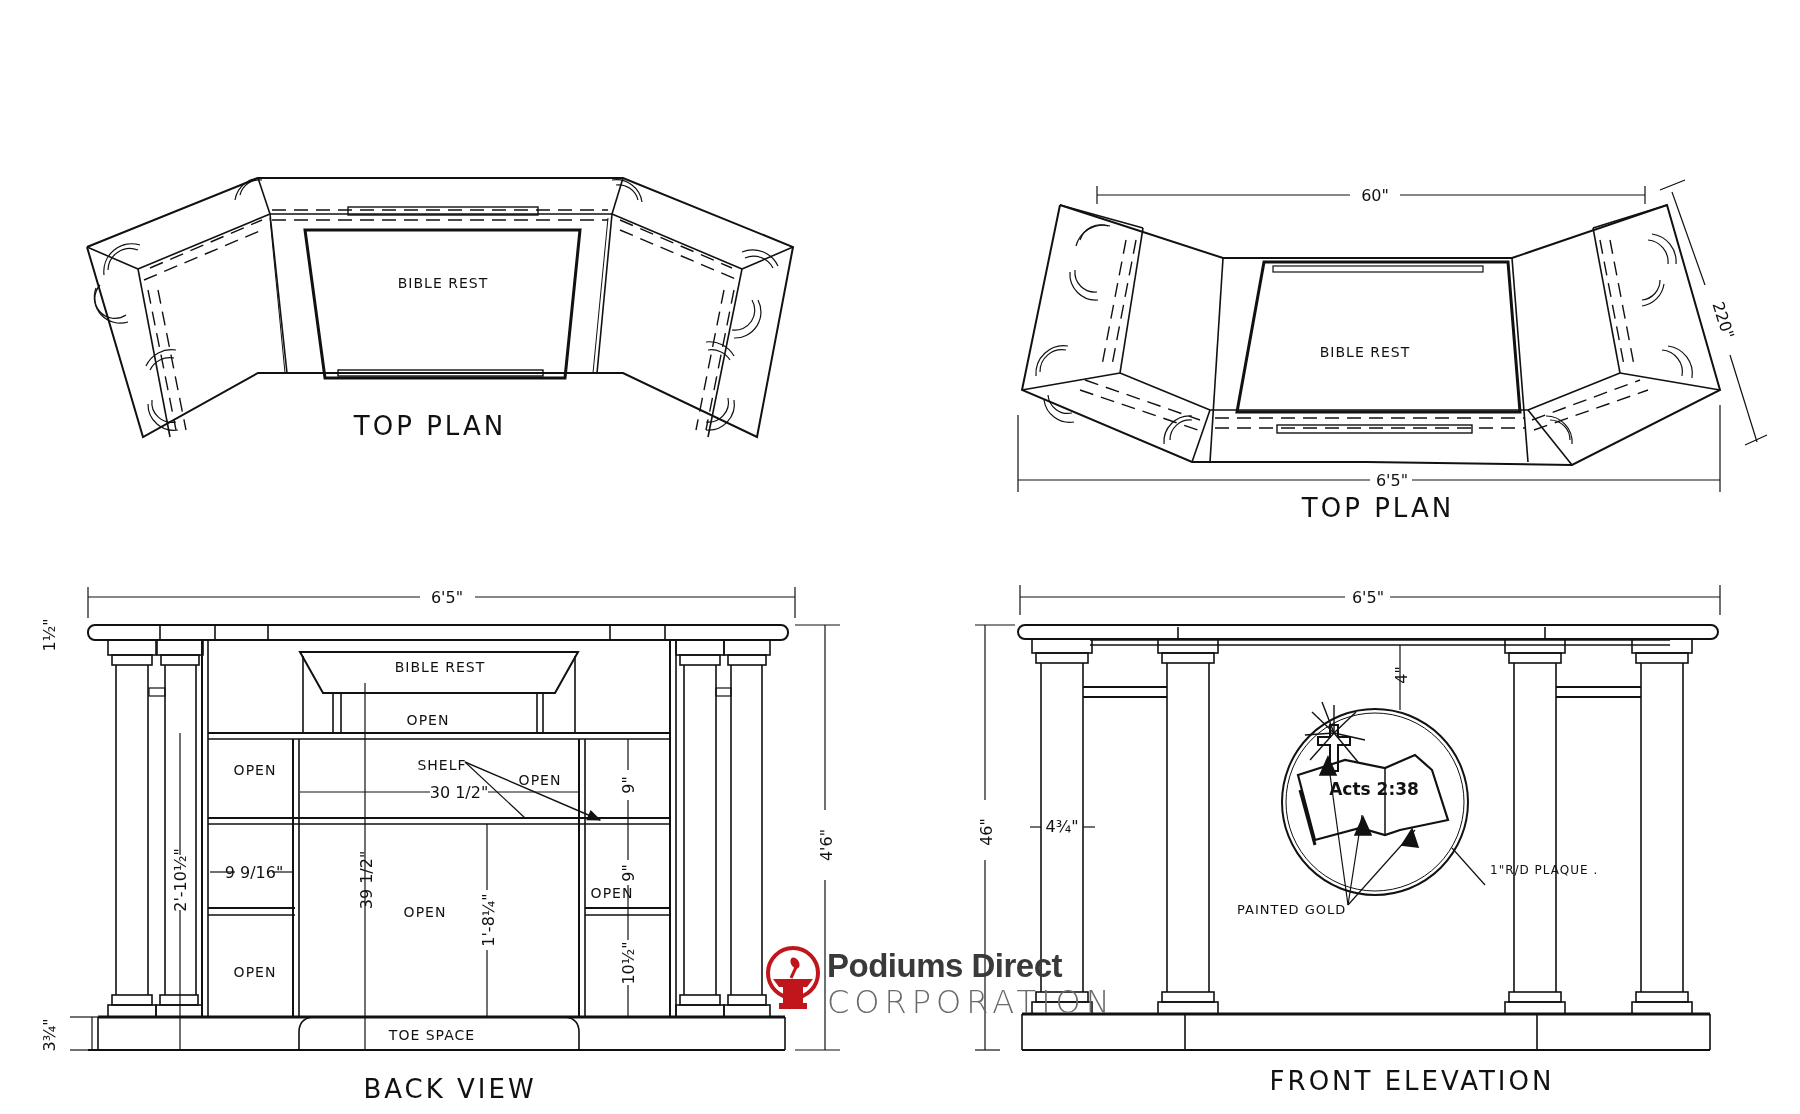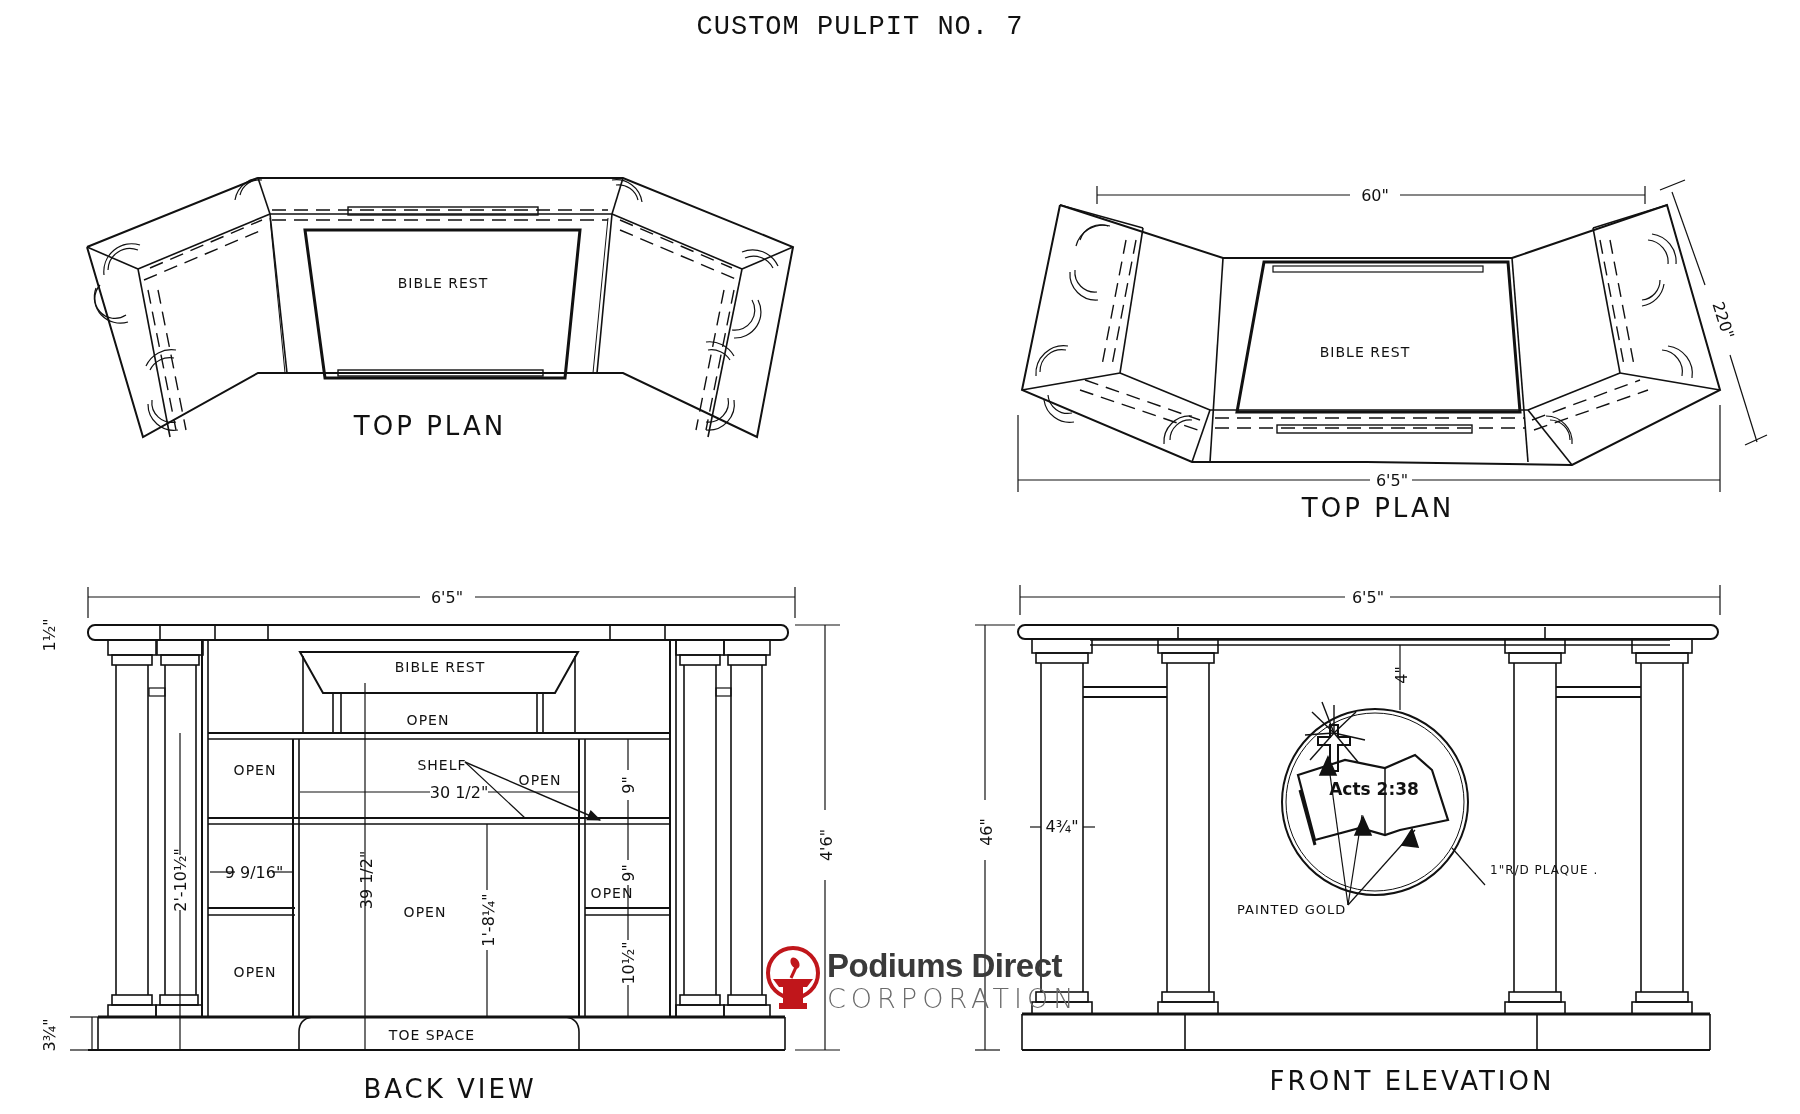--- a/index.html
+++ b/index.html
@@ -5,28 +5,27 @@
   html, body { margin:0; padding:0; background:#ffffff; }
   body { width:1800px; height:1114px; position:relative; overflow:hidden; font-family:"DejaVu Sans", sans-serif; }
   #sheet { position:absolute; left:0; top:0; width:1800px; height:1114px; }
   .title { position:absolute; left:0; width:1720px; top:12px; text-align:center; font-family:"Liberation Mono", monospace; font-size:27px; letter-spacing:1px; color:#111; }
   svg text { font-family:"DejaVu Sans", sans-serif; fill:#111; }
   .lbl { font-size:14px; letter-spacing:1px; }
   .view { font-size:26px; letter-spacing:3px; font-weight:normal; }
   .dim { font-size:16px; }
   .logo { position:absolute; left:765px; top:945px; width:300px; height:70px; }
   .logo-name { position:absolute; left:62px; top:2px; font-family:Liberation Sans, sans-serif; font-weight:bold; font-size:33px; color:#3a3a3a; letter-spacing:-0.5px; white-space:nowrap; }
-  .logo-sub { position:absolute; left:62px; top:38px; font-family:"DejaVu Sans", sans-serif; font-weight:300; font-size:27px; color:#6a6a6a; letter-spacing:5px; white-space:nowrap; }
+  .logo-sub { position:absolute; left:62px; top:38px; font-family:"DejaVu Sans", sans-serif; font-weight:300; font-size:32px; color:#6a6a6a; letter-spacing:5px; white-space:nowrap; }
   .logo-mark { position:absolute; left:0; top:0; width:60px; height:66px; }
 </style>
 </head>
 <body>
 
 <div id="sheet">
-  <div class="title">CUSTOM PULPIT NO. 7</div>
 
   <svg width="1800" height="1114" viewBox="0 0 1800 1114" xmlns="http://www.w3.org/2000/svg" style="position:absolute;left:0;top:0">
     <defs>
       <marker id="arrow" viewBox="0 0 10 10" refX="9" refY="5" markerWidth="12" markerHeight="10" orient="auto-start-reverse">
         <path d="M0,1 L10,5 L0,9 z" fill="#111"></path>
       </marker>
     </defs>
     <g stroke="#111" fill="none" stroke-width="1.6">
 
       <g>

